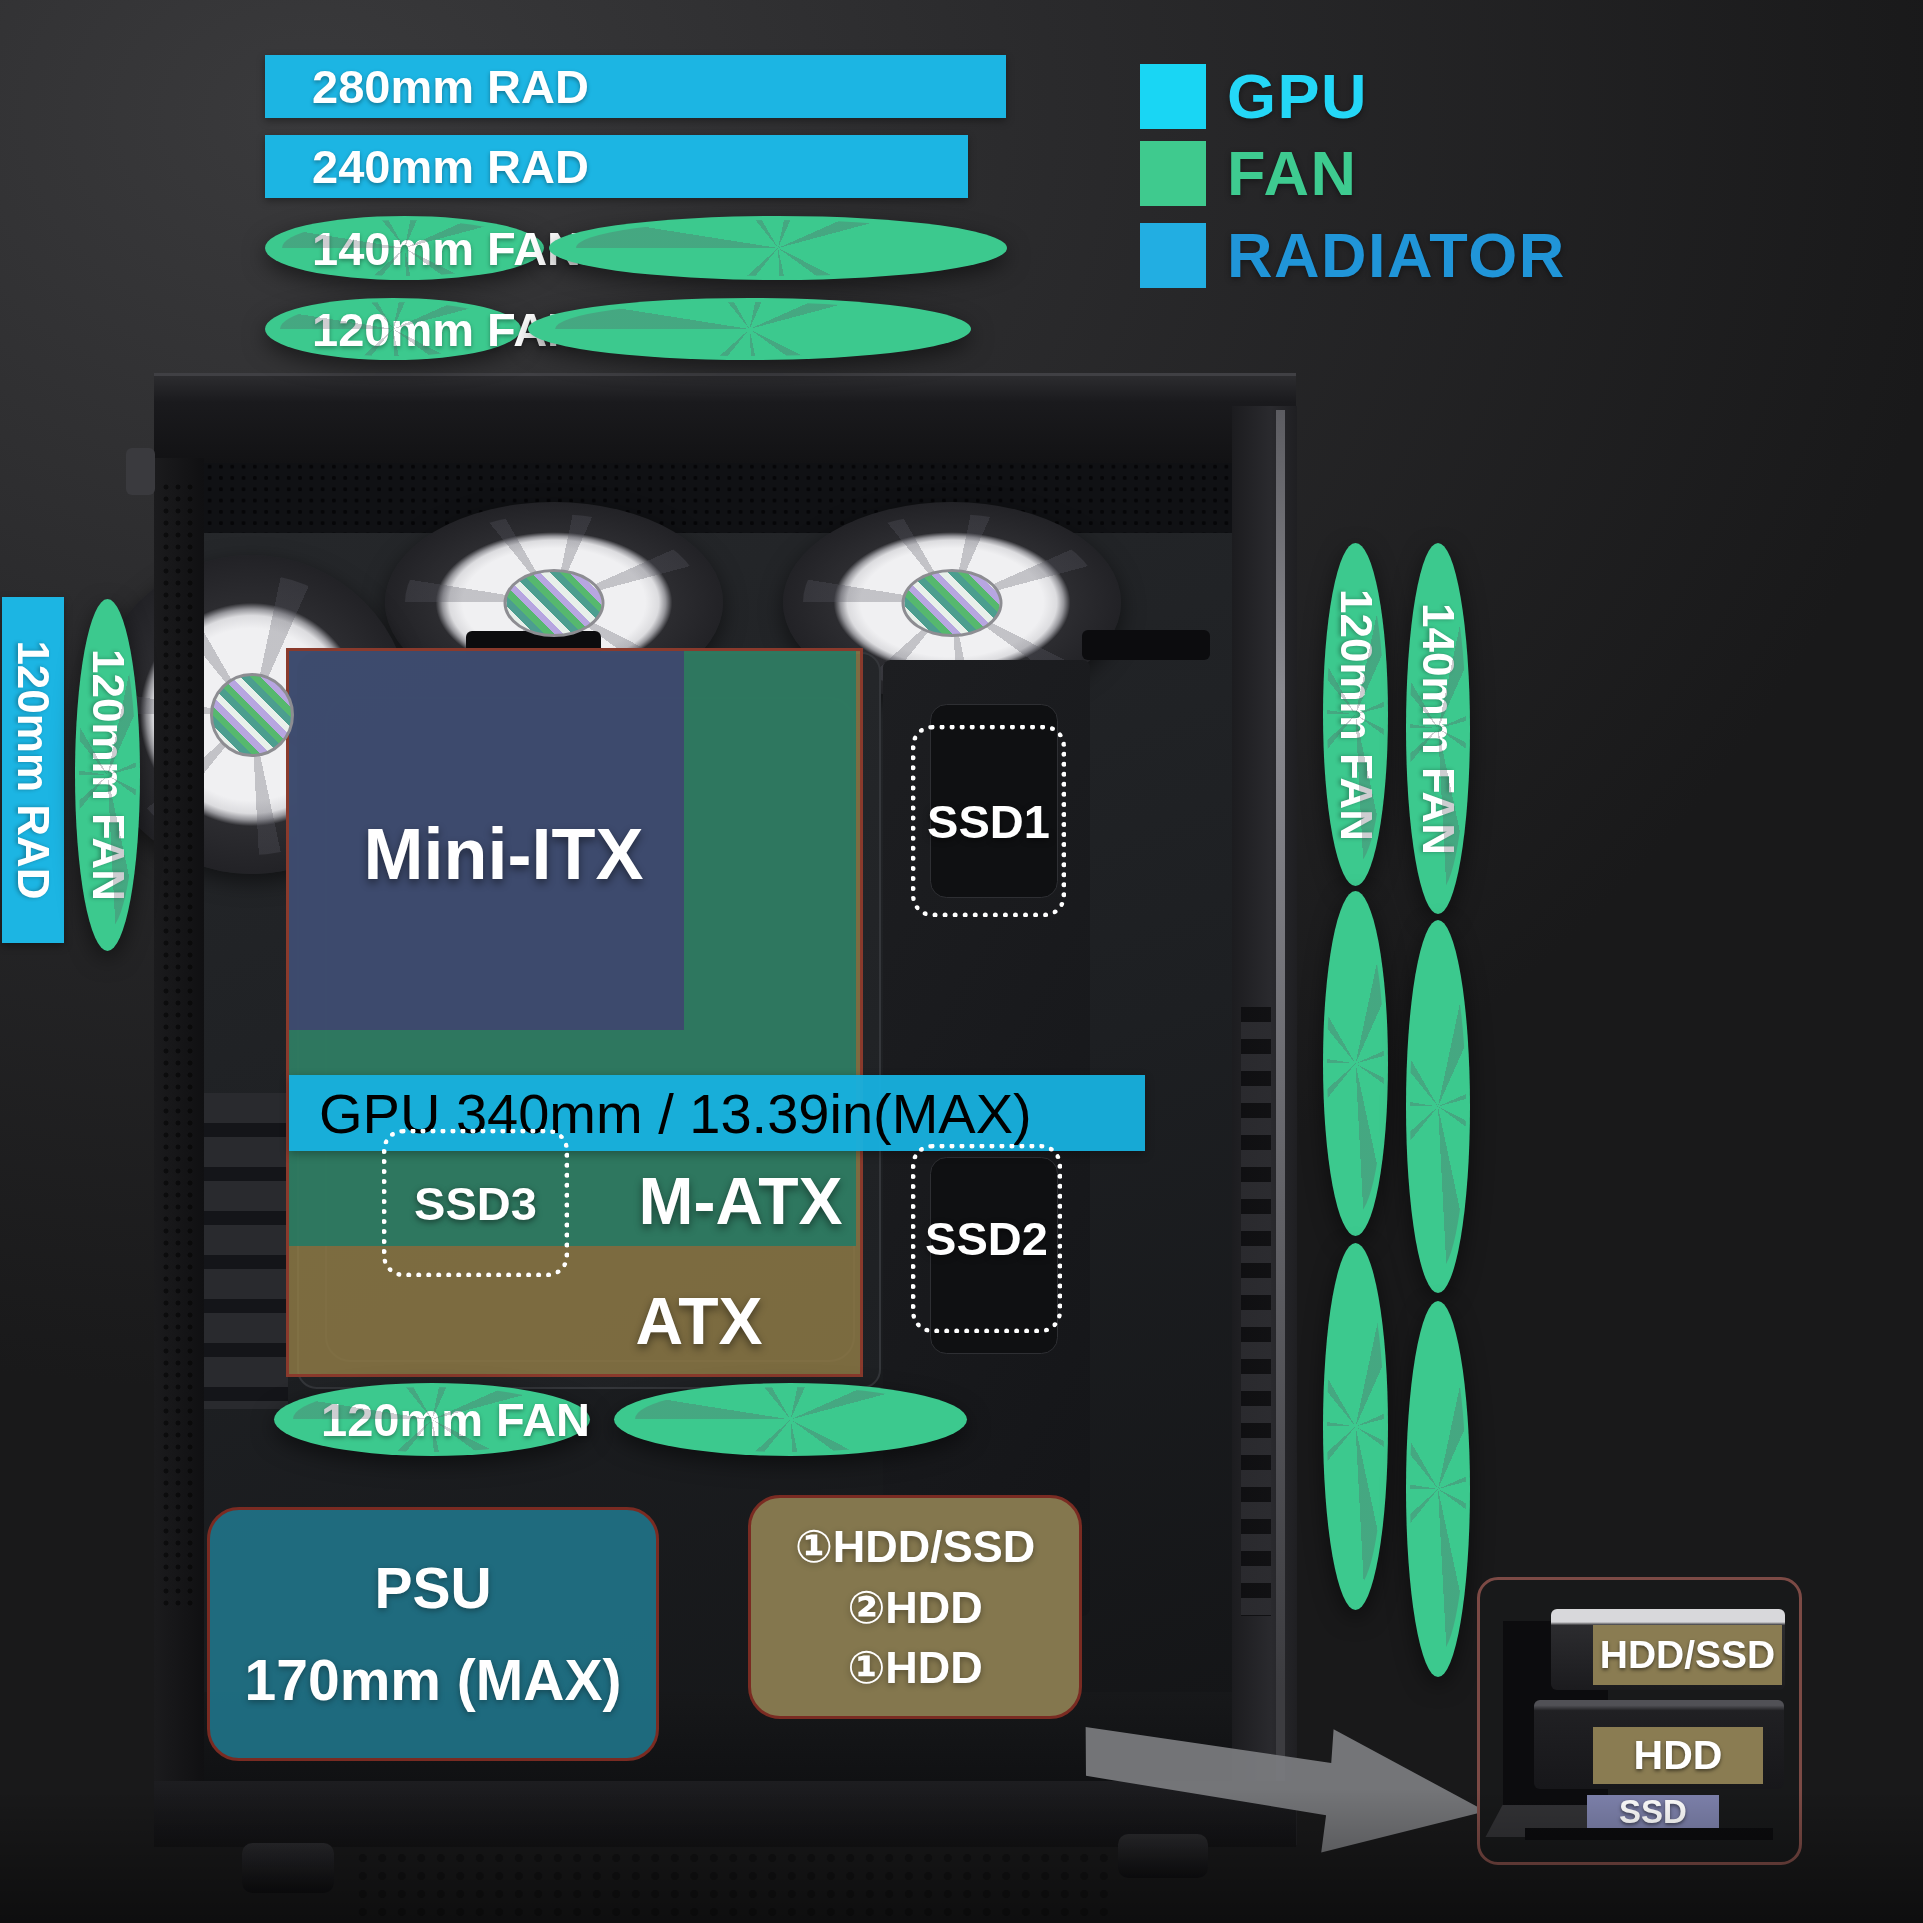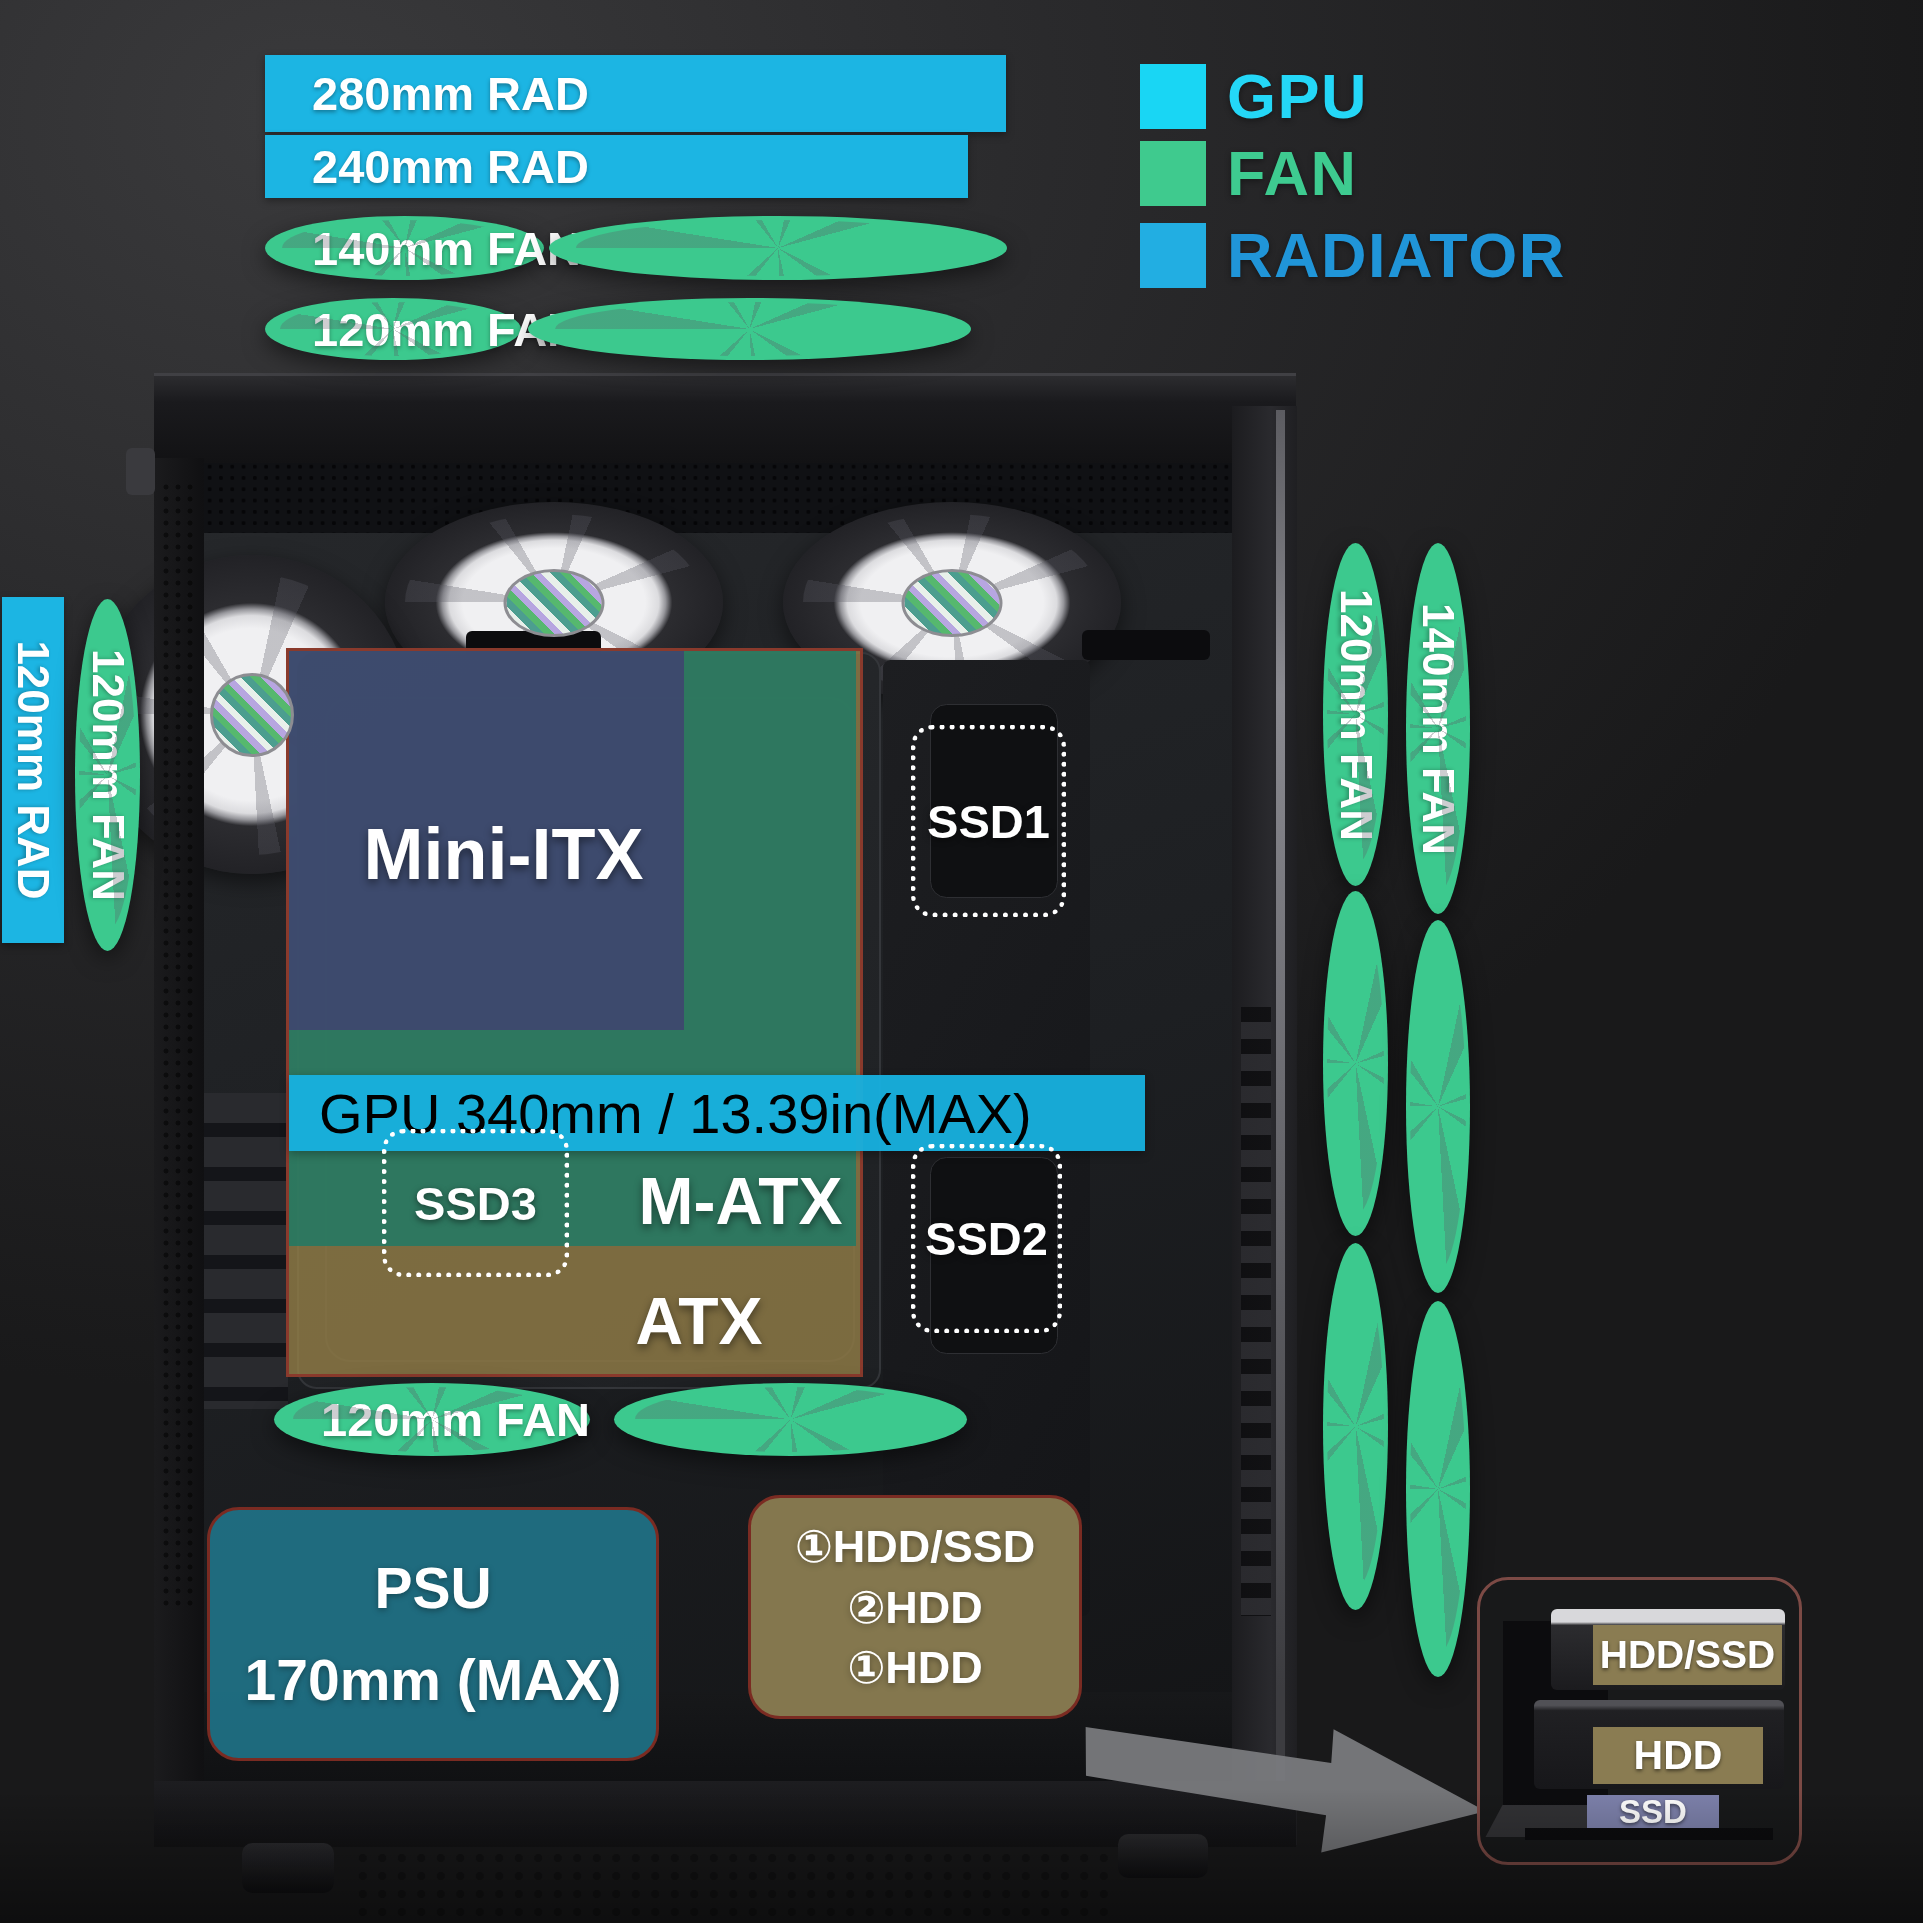--- a/index.html
+++ b/index.html
@@ -67,21 +67,21 @@
   .gpu-bar{left:289px;top:1075px;width:856px;height:76px;background:rgba(23,177,223,.95);display:flex;align-items:center;
     box-shadow:0 3px 9px rgba(0,0,0,.3);}
   .gpu-bar .blab{font-size:56px;padding-left:30px;}
   .ssd-box{position:absolute;border:5.3px dotted #ffffff;border-radius:21px;display:flex;align-items:center;justify-content:center;
     color:#fff;font-weight:700;font-size:47px;text-shadow:0 2.3px 6px rgba(0,0,0,.5);text-align:right;}
   .info-box{position:absolute;border:3px solid #7a2b22;border-radius:32px;color:#fff;font-weight:700;
     display:flex;flex-direction:column;align-items:center;justify-content:center;text-shadow:0 2.3px 6px rgba(0,0,0,.35);}
   .psu-box{left:207px;top:1507px;width:446px;height:248px;background:rgba(32,118,140,.88);gap:25.6px;font-size:57px;}
   .hdd-box{left:748px;top:1495px;width:328px;height:218px;background:rgba(139,125,82,.94);gap:7.5px;font-size:45px;}
   
-  .panel{left:1477px;top:1577px;width:319px;height:282px;background:#18191a;border:3.8px solid #7c4a45;border-radius:31px;overflow:hidden;}
+  .panel{left:1477px;top:1577px;width:319px;height:282px;background:#18191a;border:3.8px solid #7c4a45;border-radius:21px;overflow:hidden;}
   .pd{position:absolute;}
   .drive-lab{position:absolute;display:flex;align-items:center;justify-content:center;color:#fff;font-weight:700;
     text-shadow:0 1.5px 3.8px rgba(0,0,0,.5);}
   .tan{background:#8a7c52;}
   .slate{background:#7d81ab;}
   .arrow-svg{position:absolute;left:1082px;top:1697px;width:436px;height:165px;}
 </style>
 </head>
 <body>
 
@@ -148,21 +148,21 @@
   <div class="info-box psu-box">
     <span>PSU</span>
     <span>170mm (MAX)</span>
   </div>
   <div class="info-box hdd-box">
     <span>①HDD/SSD</span>
     <span>②HDD</span>
     <span>①HDD</span>
   </div>
 
-  <div class="hbar rad" style="left:265px;top:55px;width:741px;height:77px;">
+  <div class="hbar rad" style="left:265px;top:55px;width:741px;height:63px;">
     <span class="blab">280mm RAD</span>
   </div>
   <div class="hbar rad" style="left:265px;top:135px;width:703px;height:63px;">
     <span class="blab">240mm RAD</span>
   </div>
   <div class="hbar fan" style="left:265px;top:216px;width:279px;height:64px;">
     <span class="blab">140mm FAN</span>
   </div>
   <div class="hbar fan" style="left:549px;top:216px;width:458px;height:64px;"></div>
   <div class="hbar fan" style="left:265px;top:298px;width:256px;height:62px;">

